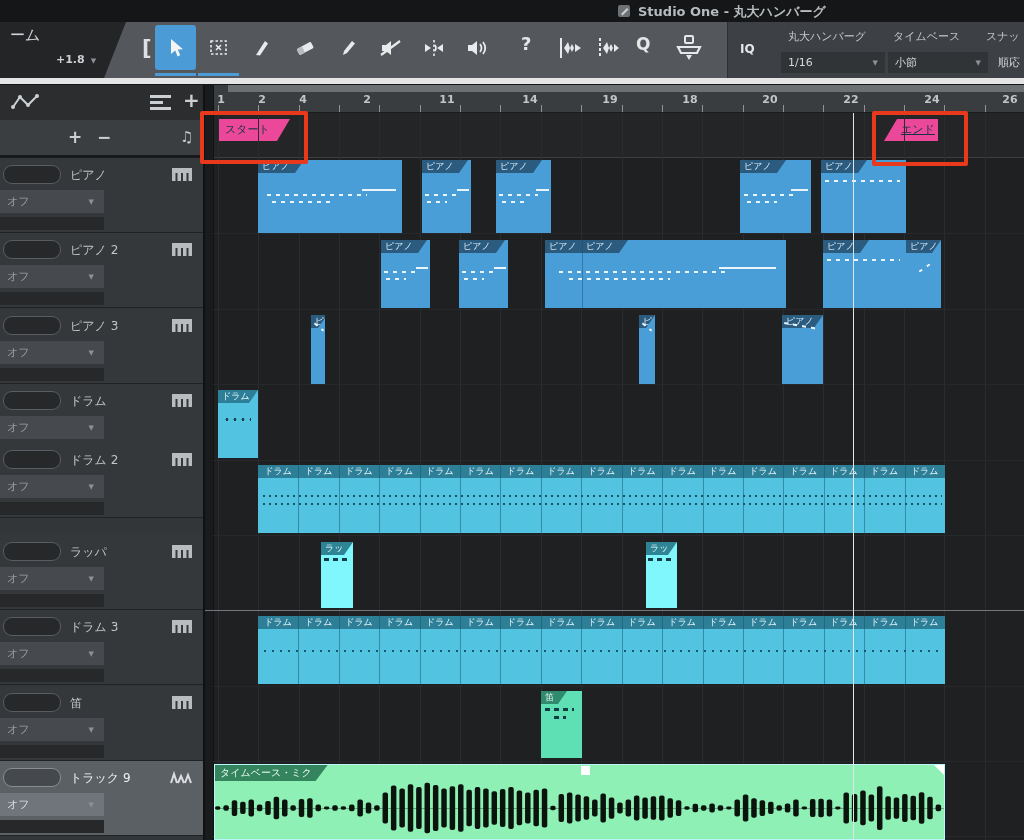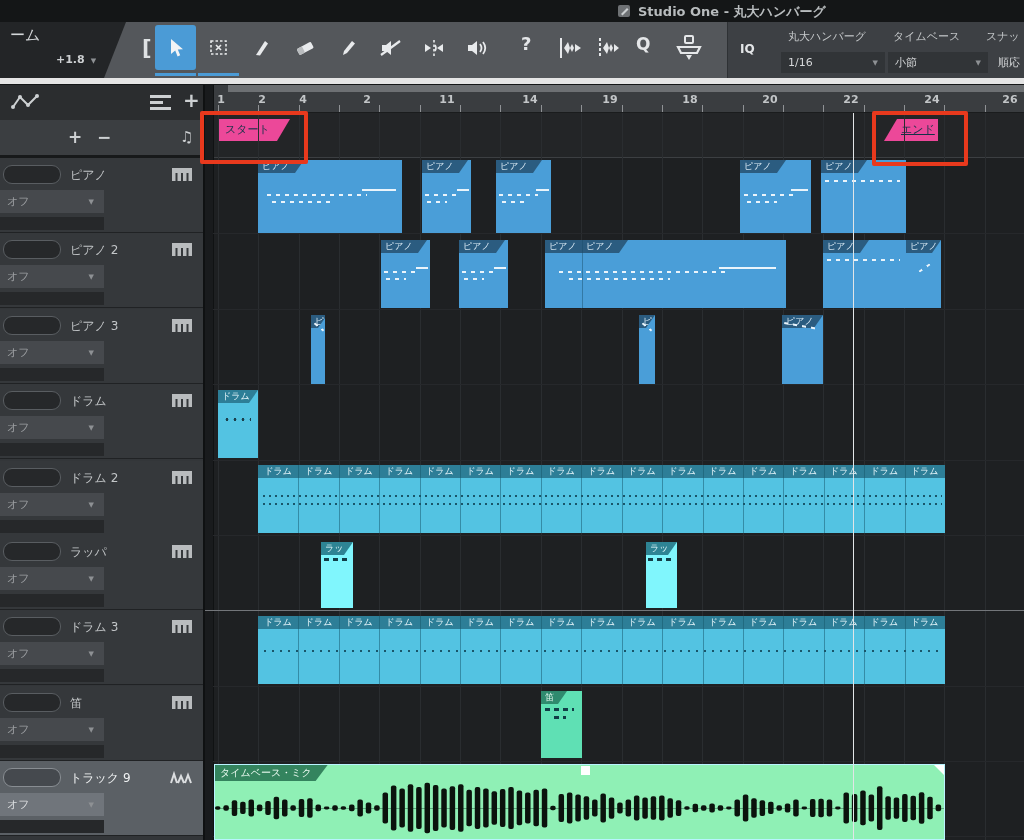--- a/index.html
+++ b/index.html
@@ -304,21 +304,21 @@
               <rect x="1" y="1" width="20" height="5" fill="#b9bcbe"></rect>
               <rect x="1" y="6" width="3.5" height="8" fill="#b9bcbe"></rect>
               <rect x="6.5" y="6" width="3.5" height="8" fill="#b9bcbe"></rect>
               <rect x="12" y="6" width="3.5" height="8" fill="#b9bcbe"></rect>
               <rect x="17.5" y="6" width="3.5" height="8" fill="#b9bcbe"></rect>
             </svg>
           </div>
           <div class="mon"><span>オフ</span><span class="caret">▼</span></div>
           <div class="bar2"></div>
         </div>
-        <div class="trk" style="top: 303px; text-decoration: underline;">
+        <div class="trk" style="top: 285px; text-decoration: underline;">
           <div class="slider"></div>
           <div class="tname">ドラム 2</div>
           <div class="ticon">
             <svg width="22" height="15" viewBox="0 0 22 15">
               <rect x="1" y="1" width="20" height="5" fill="#b9bcbe"></rect>
               <rect x="1" y="6" width="3.5" height="8" fill="#b9bcbe"></rect>
               <rect x="6.5" y="6" width="3.5" height="8" fill="#b9bcbe"></rect>
               <rect x="12" y="6" width="3.5" height="8" fill="#b9bcbe"></rect>
               <rect x="17.5" y="6" width="3.5" height="8" fill="#b9bcbe"></rect>
             </svg>

